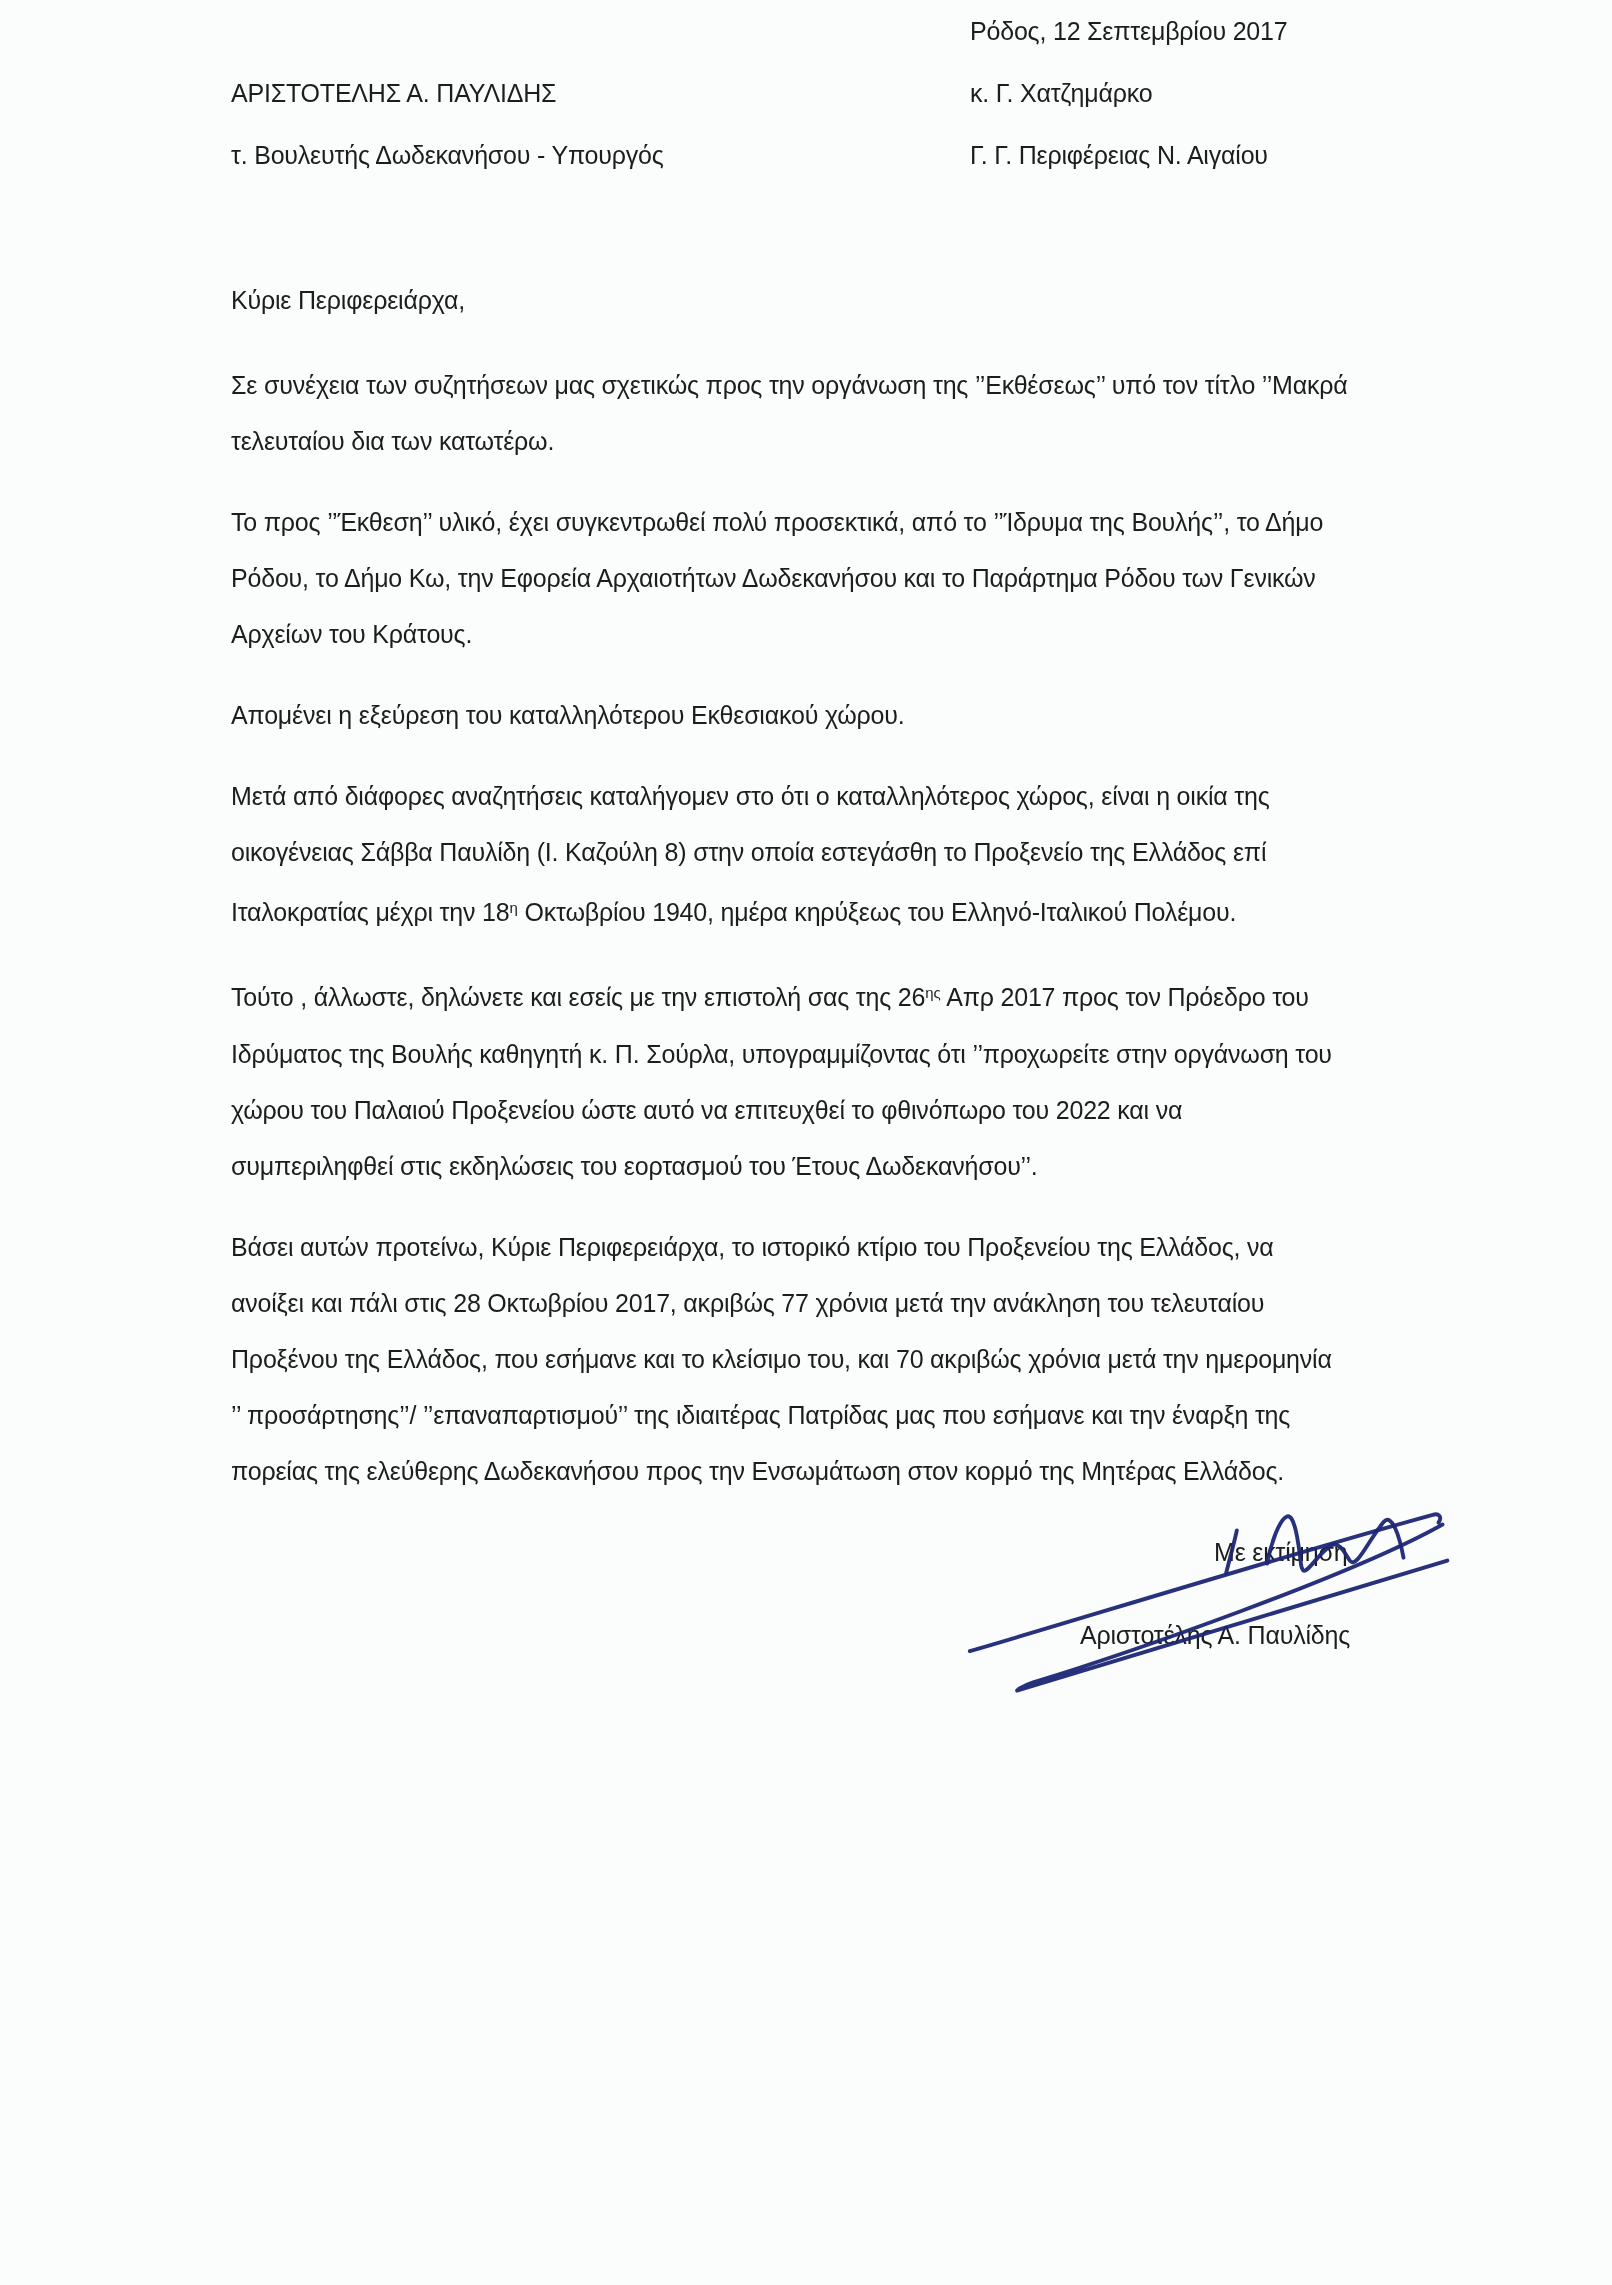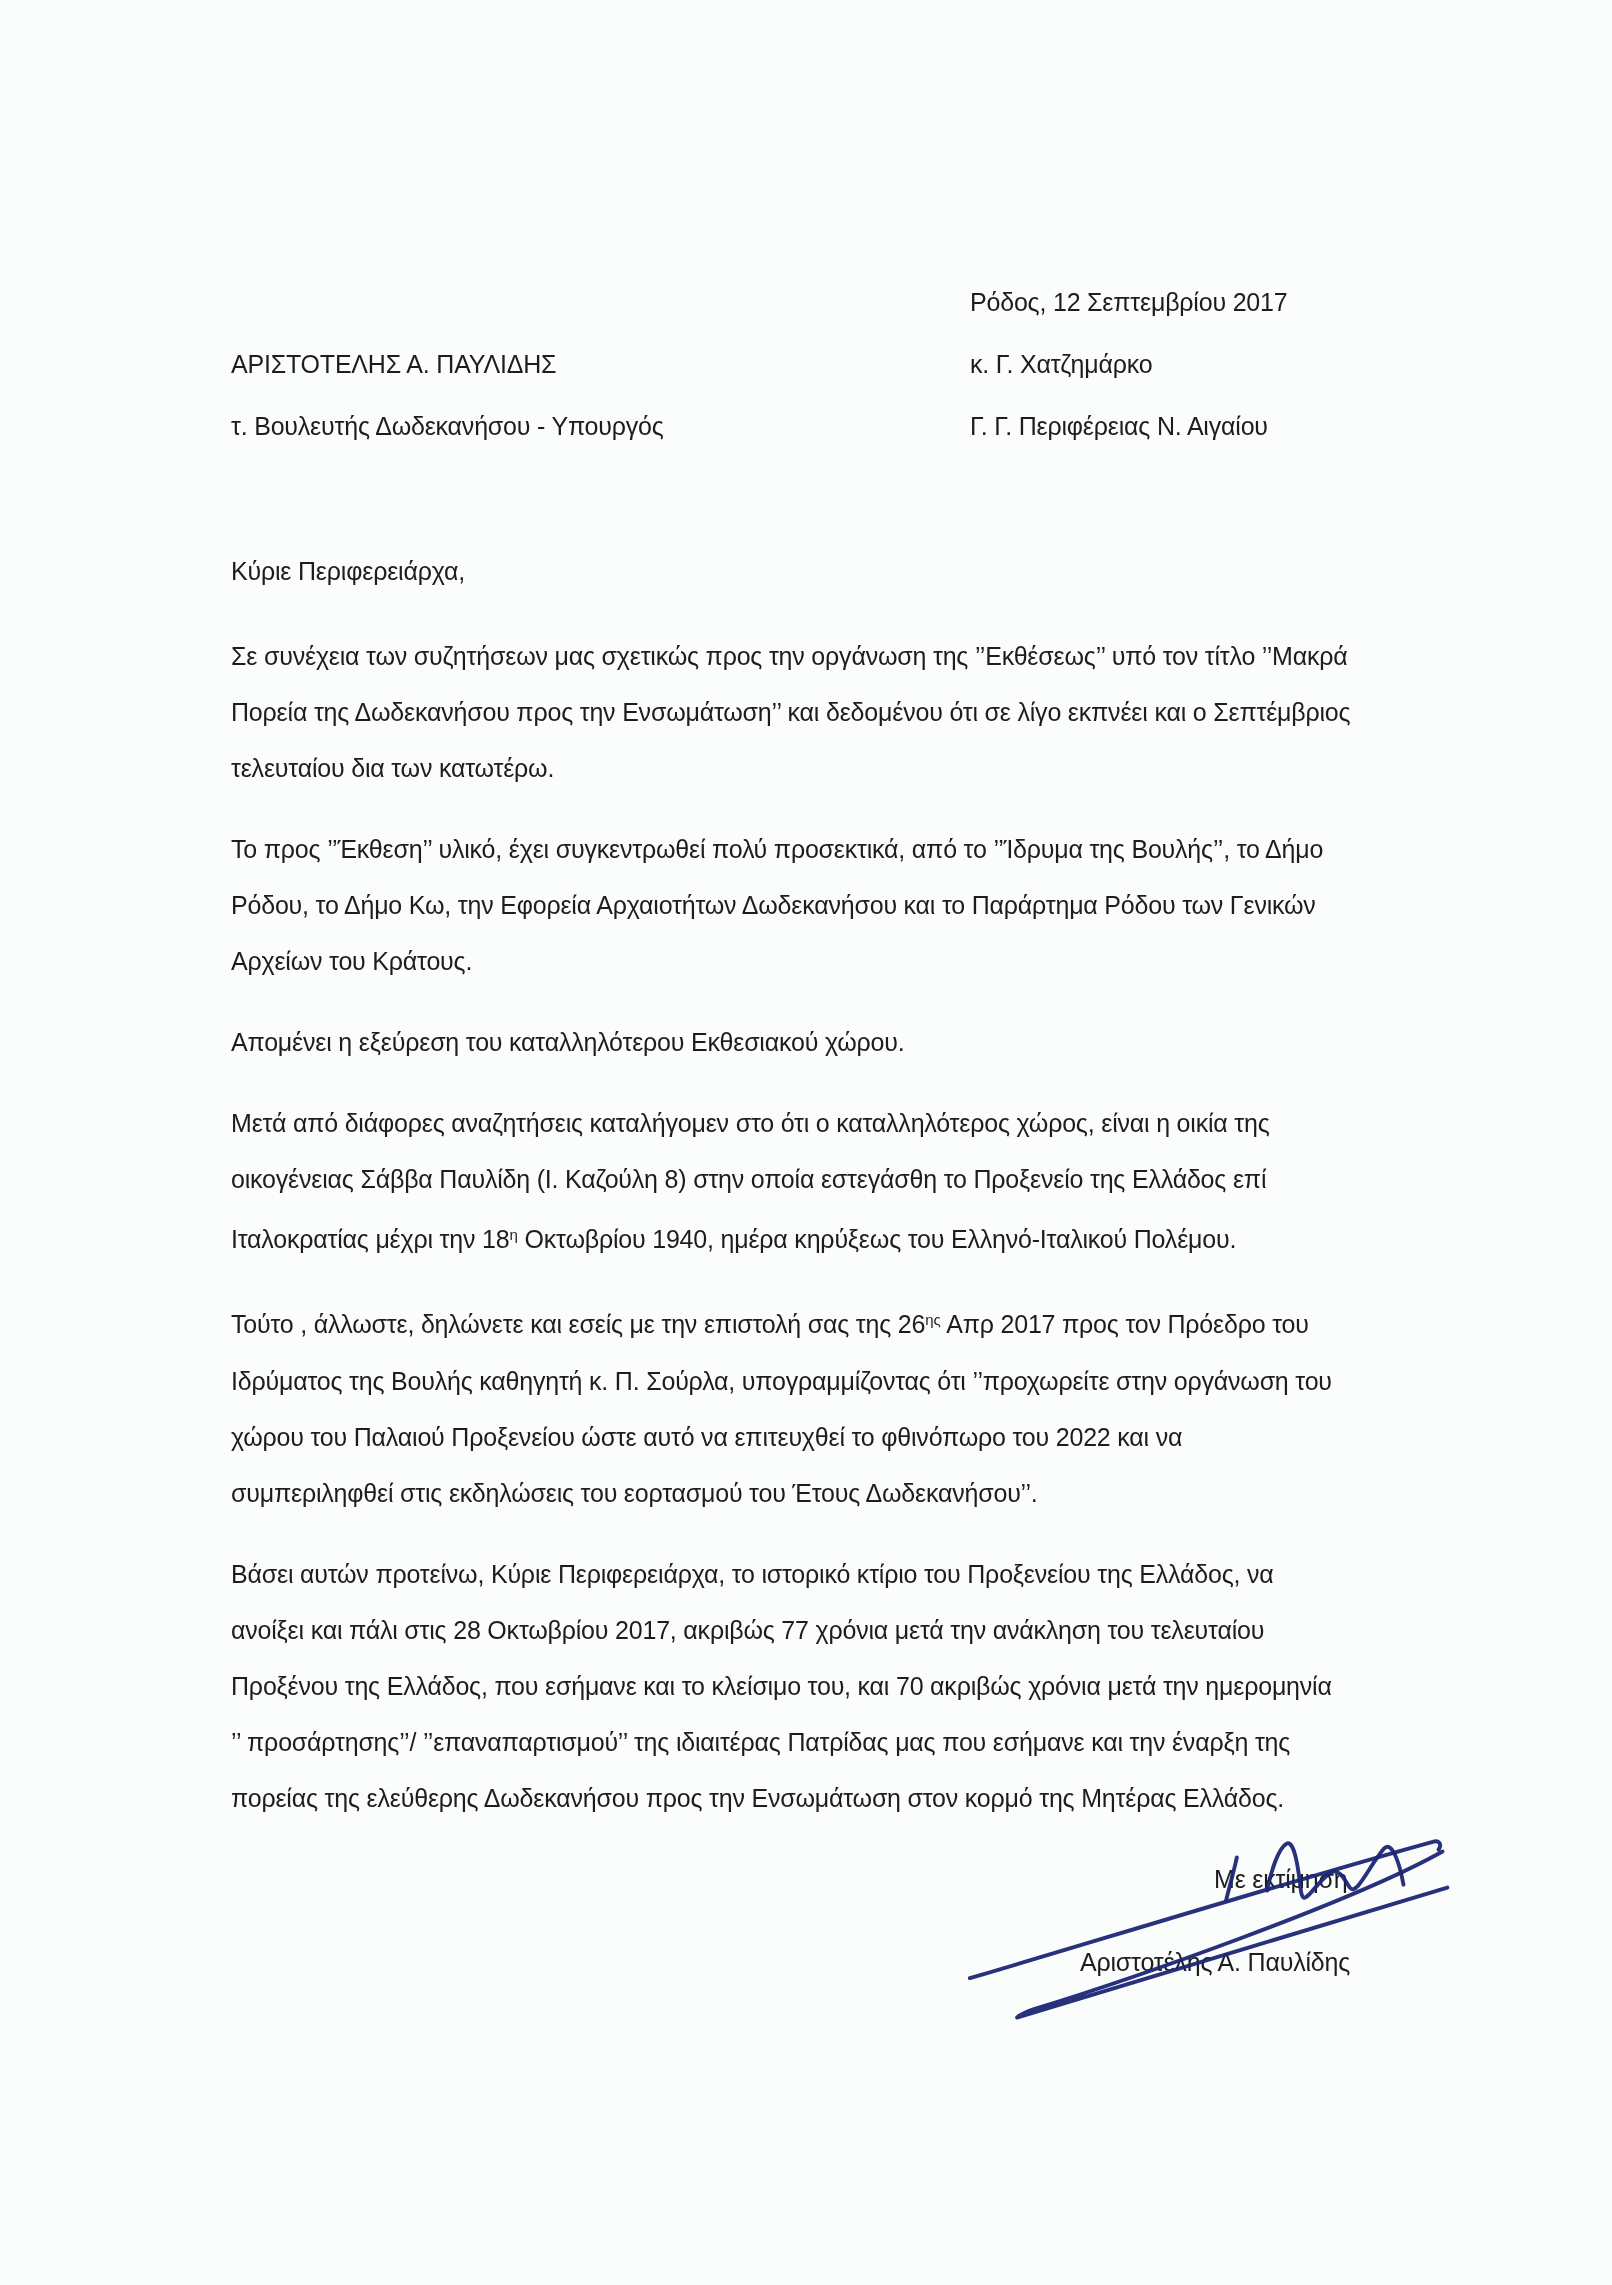--- a/index.html
+++ b/index.html
@@ -14,21 +14,20 @@
     font-size:25px;
     letter-spacing:-0.2px;
     overflow:hidden;
   }
   .header-grid {
     display:grid;
     grid-template-columns:739px auto;
     grid-auto-rows:62px;
     margin-left:231px;
     margin-right:117px;
-    padding-top:271px;
   }
   .header-cell { line-height:62px; white-space:nowrap; }
   .salutation {
     margin-left:231px;
     margin-top:86px;
     line-height:56px;
   }
   .paragraphs {
     margin-left:231px;
     margin-right:146px;
@@ -72,21 +71,20 @@
     <div class="header-cell">κ. Γ. Χατζημάρκο</div>
     <div class="header-cell">τ. Βουλευτής Δωδεκανήσου - Υπουργός</div>
     <div class="header-cell">Γ. Γ. Περιφέρειας Ν. Αιγαίου</div>
   </div>
 
   <div class="salutation">Κύριε Περιφερειάρχα,</div>
 
   <div class="paragraphs">
       <div class="para">
         <div class="line"><span>Σε  συνέχεια των συζητήσεων μας σχετικώς προς την οργάνωση της ’’Εκθέσεως’’ υπό τον τίτλο  ’’Μακρά</span></div>
-        <div class="line"><span>Πορεία της Δωδεκανήσου προς την Ενσωμάτωση’’ και δεδομένου ότι σε λίγο εκπνέει και ο Σεπτέμβριος</span></div>
         <div class="line"><span>τελευταίου δια των κατωτέρω.</span></div>
       </div>
       <div class="para">
         <div class="line"><span>Το προς ’’Έκθεση’’ υλικό, έχει συγκεντρωθεί πολύ προσεκτικά,  από το ’’Ίδρυμα της Βουλής’’,  το Δήμο</span></div>
         <div class="line"><span>Ρόδου, το Δήμο Κω, την Εφορεία Αρχαιοτήτων Δωδεκανήσου και το Παράρτημα Ρόδου των Γενικών</span></div>
         <div class="line"><span>Αρχείων του Κράτους.</span></div>
       </div>
       <div class="para">
         <div class="line"><span>Απομένει η εξεύρεση του καταλληλότερου Εκθεσιακού χώρου.</span></div>
       </div>

